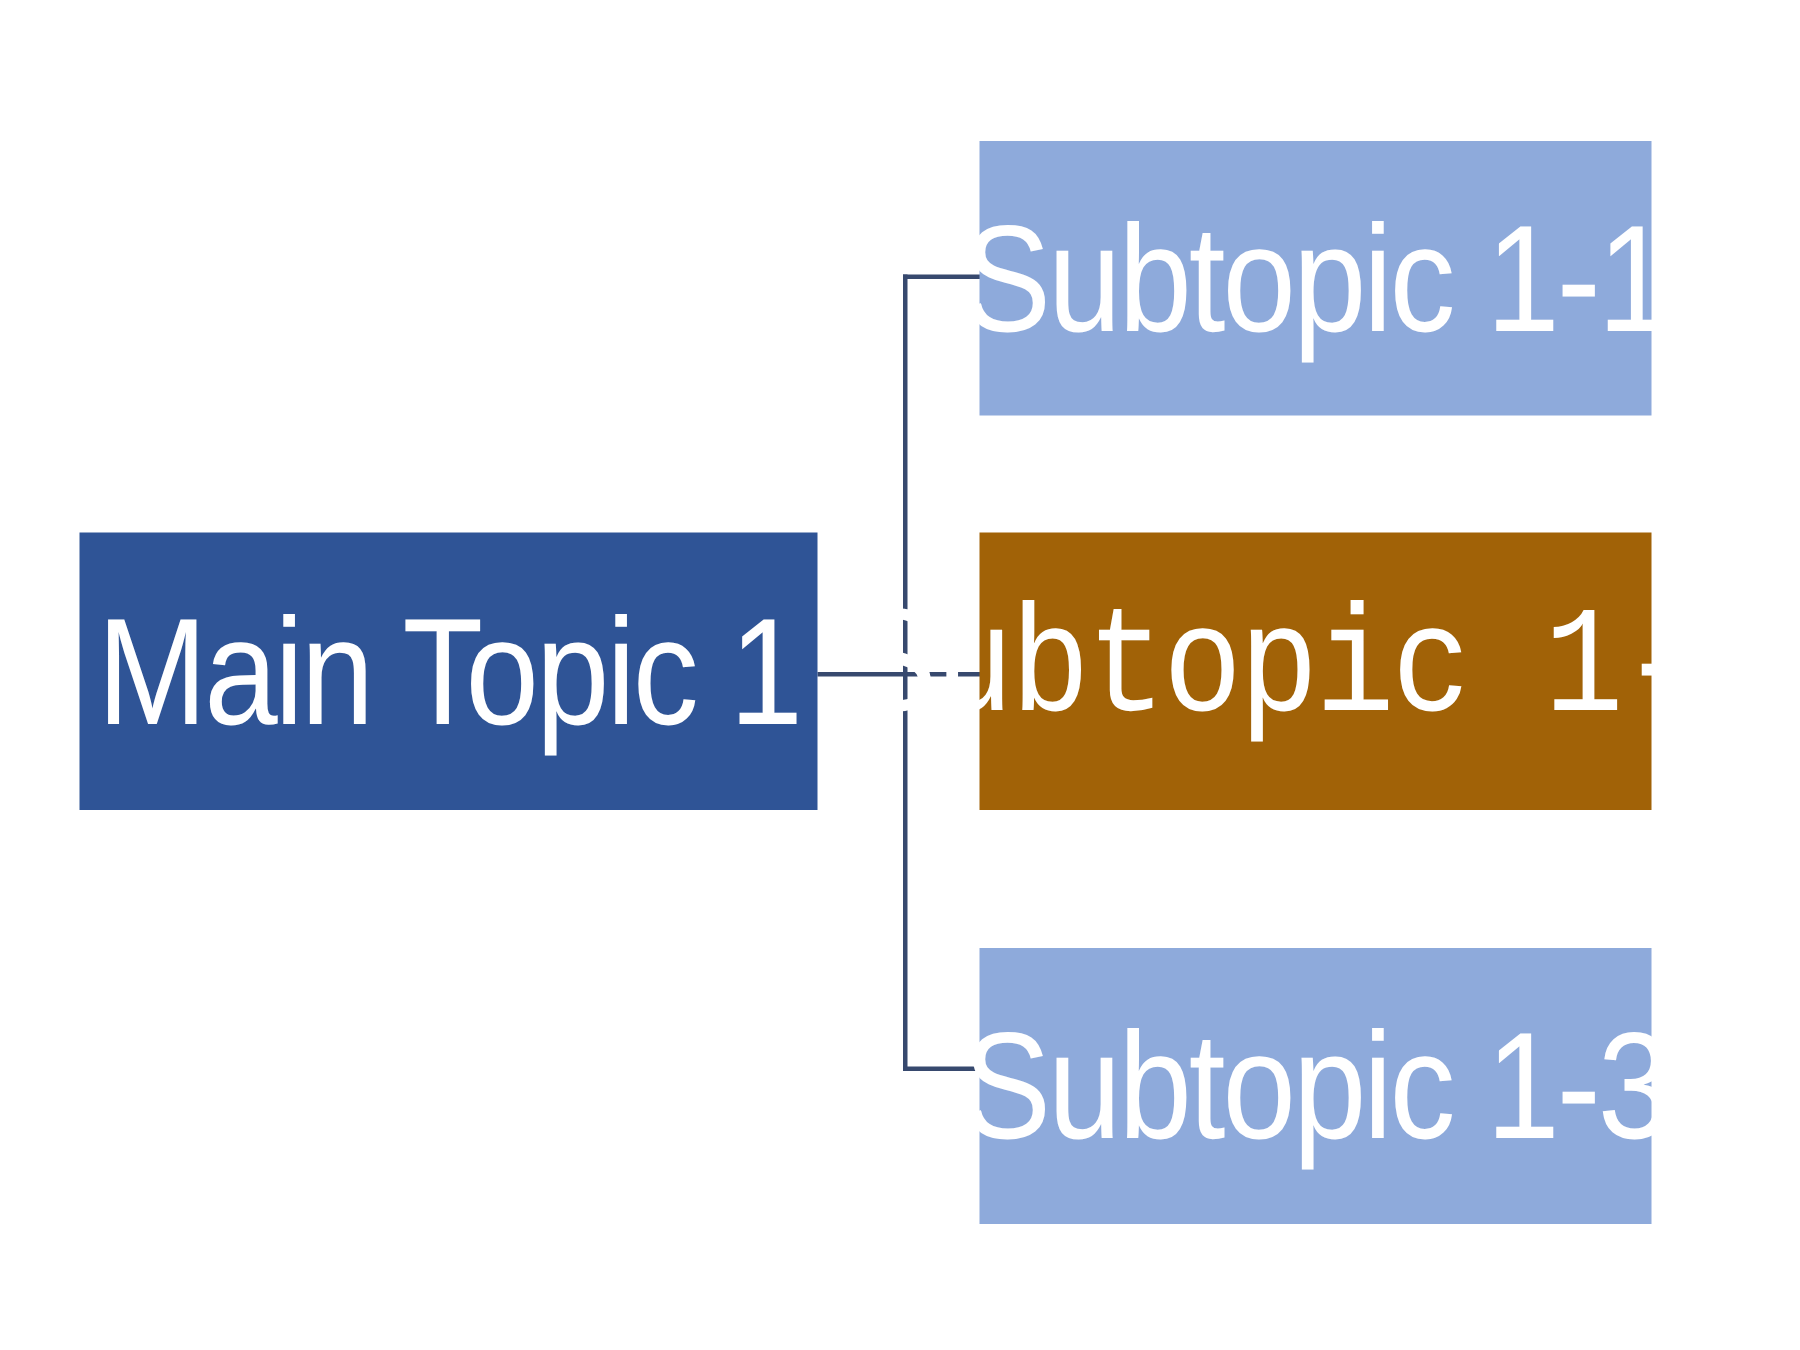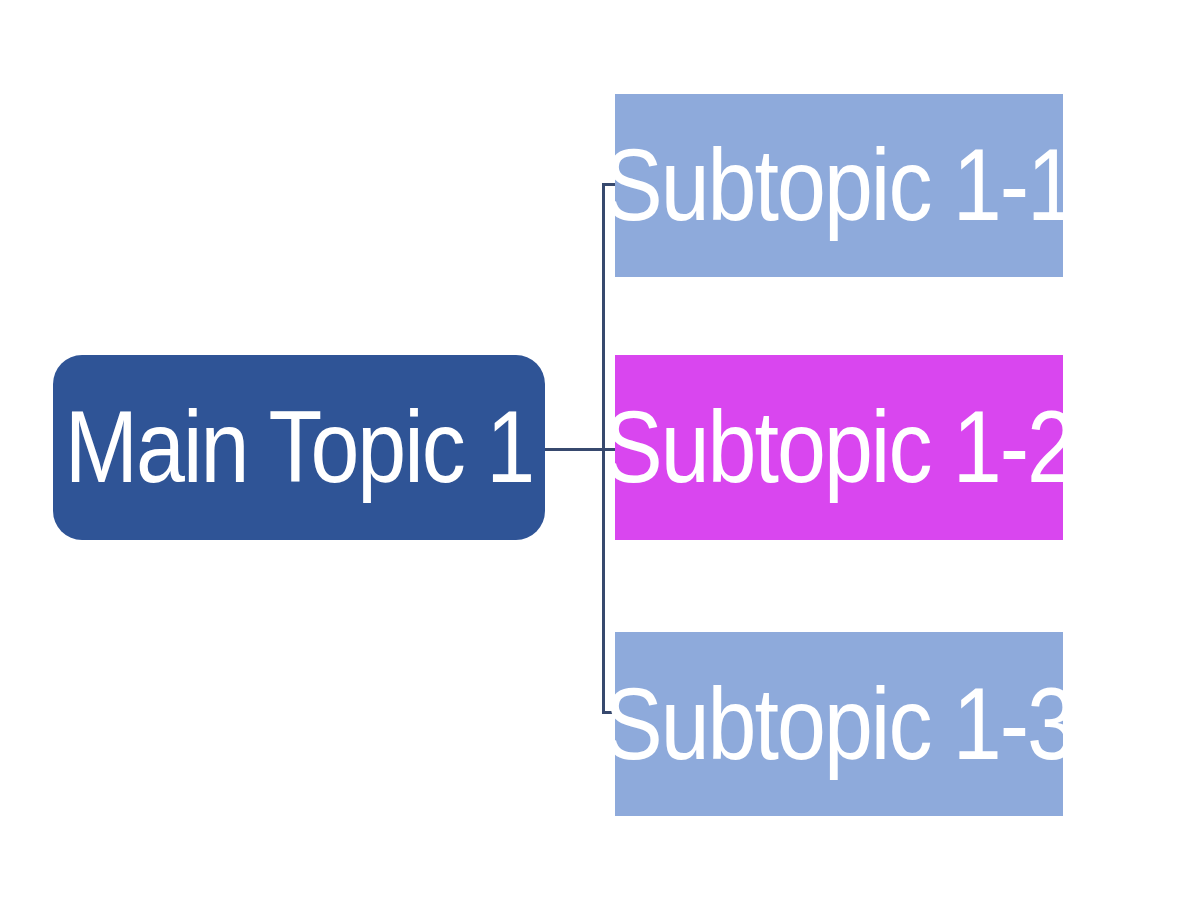--- a/index.html
+++ b/index.html
@@ -29,24 +29,23 @@
     letter-spacing: -2px;
     line-height: 1;
     transform: scaleY(1.15);
     transform-origin: 50% 50%;
   }
   #main-topic {
     left: 53px;
     top: 355px;
     width: 492px;
     height: 185px;
-    border-radius: 29px;
   }
   .subtopic {
-    left: 615px;
+    left: 653px;
     width: 448px;
   }
   #subtopic-1 { top: 94px;  height: 183px; }
   #subtopic-2 { top: 355px; height: 185px; }
   #subtopic-3 { top: 620px; height: 184px; }
 
   .connector {
     position: absolute;
     background: var(--connector, #37496E);
   }
@@ -86,21 +85,21 @@
   <div class="connector" id="connector-subtopic-3"></div>
 
   <div class="node" id="main-topic" style="background: rgb(47, 84, 150);">
     <span class="label">Main Topic 1</span>
   </div>
 
   <div class="node subtopic" id="subtopic-1" style="background: rgb(142, 170, 219);">
     <span class="label">Subtopic 1-1</span>
   </div>
 
-  <div class="node subtopic" id="subtopic-2" style="background: #d946ef;">
+  <div class="node subtopic" id="subtopic-2" style="background: #a16207; font-family: Liberation Mono, monospace;">
     <span class="label">Subtopic 1-2</span>
   </div>
 
   <div class="node subtopic" id="subtopic-3" style="background: rgb(142, 170, 219); margin-top: 12px;">
     <span class="label">Subtopic 1-3</span>
   </div>
 
 </div>
 
 </body></html>

